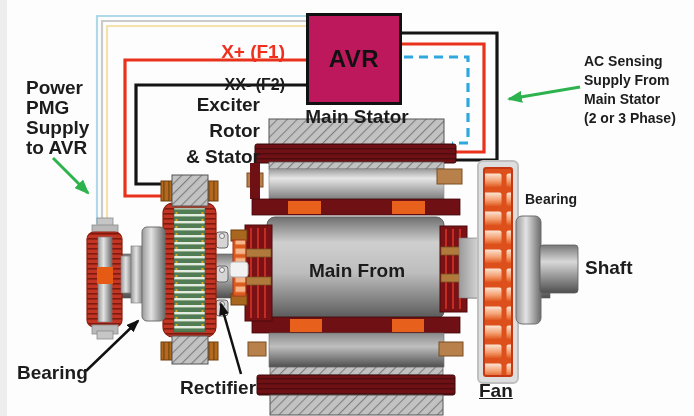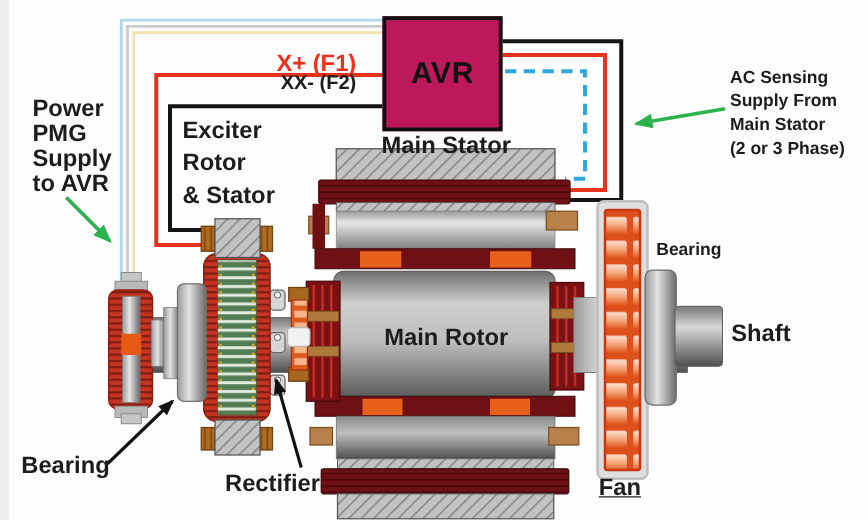--- a/index.html
+++ b/index.html
@@ -16,22 +16,22 @@
   .lbl.right{text-align:right;}
   .avr-box{
     position:absolute;left:306px;top:13px;width:96px;height:92px;
     background:#be185d;border:3px solid #111;box-sizing:border-box;
     display:flex;align-items:center;justify-content:center;
   }
   .avr-box .avr-text{font-weight:bold;font-size:24px;color:#111;letter-spacing:.5px;}
   .note-pmg{left:26px;top:78px;width:76px;line-height:20px;}
   .note-ac{left:584px;top:52px;width:120px;line-height:19px;font-size:14px;}
   .lbl-xplus{left:193px;top:40px;width:92px;color:#F02F1D;}
-  .lbl-xxminus{left:193px;top:57px;width:92px;font-size:16px;}
-  .note-exciter{left:146px;top:92px;width:100px;line-height:26px;text-align:left;}
+  .lbl-xxminus{left:193px;top:75px;width:92px;font-size:16px;}
+  .note-exciter{left:160px;top:92px;width:100px;line-height:26px;text-align:right;}
   .lbl-mainstator{left:302px;top:105px;width:110px;}
   .lbl-mainrotor{left:299px;top:259px;width:116px;}
   .lbl-bearing-r{left:525px;top:191px;font-size:14px;}
   .lbl-shaft{left:585px;top:256px;}
   .lbl-fan{left:479px;top:379px;text-decoration:underline;}
   .lbl-rectifier{left:180px;top:376px;}
   .lbl-bearing-l{left:17px;top:361px;}
 </style>
 </head>
 <body>
@@ -275,20 +275,20 @@
 
   <div class="lbl center lbl-mainstator">Main Stator</div>
 
   <div class="lbl note-ac">
     <div>AC Sensing</div>
     <div>Supply From</div>
     <div>Main Stator</div>
     <div>(2 or 3 Phase)</div>
   </div>
 
-  <div class="lbl center lbl-mainrotor">Main Rotor</div>
+  <div class="lbl center lbl-mainrotor">Main From</div>
   <div class="lbl lbl-bearing-r">Bearing</div>
   <div class="lbl lbl-shaft">Shaft</div>
   <div class="lbl lbl-fan">Fan</div>
   <div class="lbl lbl-rectifier">Rectifier</div>
   <div class="lbl lbl-bearing-l">Bearing</div>
 
 </div>
 
 </body></html>

